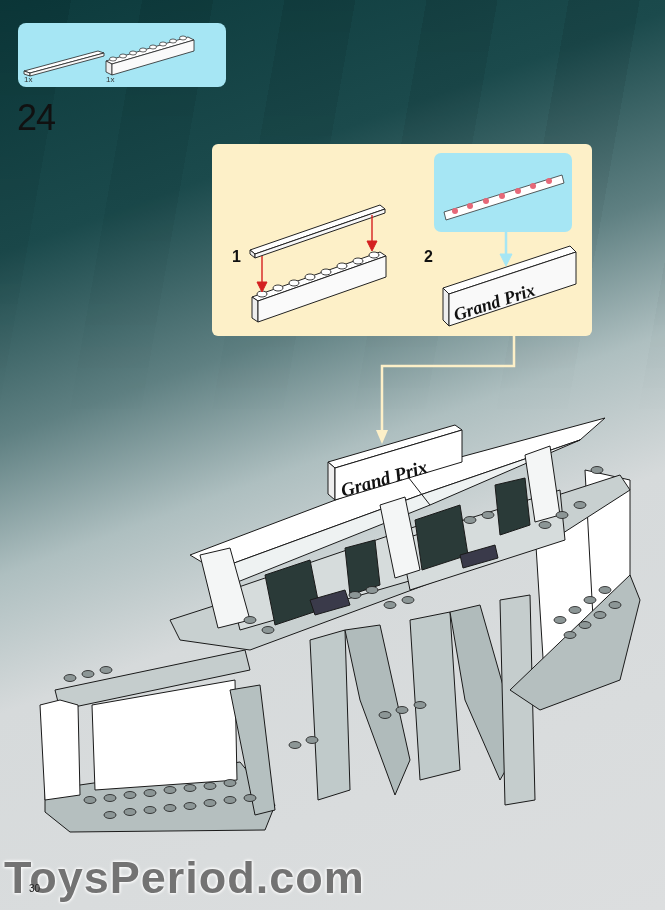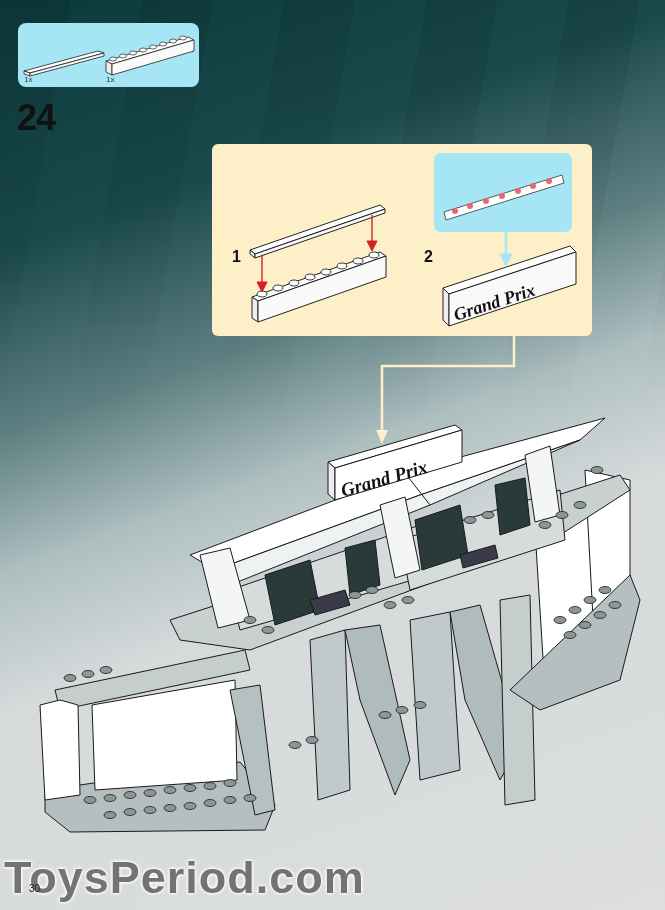--- a/index.html
+++ b/index.html
@@ -14,26 +14,26 @@
       linear-gradient(160deg, #0c3a3c 0%, #1b4a4c 22%, #5f8082 38%, #aebfc0 50%, #d6dadb 62%, #dcdedf 100%);
   }
   .bg-checker {
     position:absolute; left:0; top:0; width:665px; height:420px;
     background:
       repeating-linear-gradient(100deg, rgba(0,0,0,0.08) 0 70px, rgba(255,255,255,0.0) 70px 140px);
     -webkit-mask-image: linear-gradient(180deg, rgba(0,0,0,1), rgba(0,0,0,0));
     mask-image: linear-gradient(180deg, rgba(0,0,0,1), rgba(0,0,0,0));
   }
   .parts-box {
-    position:absolute; left:18px; top:23px; width:181px; height:64px;
+    position:absolute; left:18px; top:23px; width:208px; height:64px;
     background:#a6e6f4; border-radius:8px;
   }
   .qty { position:absolute; font-size:8px; color:#333; }
   .step-number {
-    position:absolute; left:17px; top:97px; font-size:36px; font-weight:bold;
+    position:absolute; left:17px; top:97px; font-size:36px; font-weight:normal;
     color:#111; letter-spacing:-1px;
   }
   .sub-box {
     position:absolute; left:212px; top:144px; width:380px; height:192px;
     background:#fdf0c8; border-radius:6px;
   }
   .sub-label { position:absolute; font-size:16px; font-weight:bold; color:#111; }
   .inner-blue {
     position:absolute; left:434px; top:153px; width:138px; height:79px;
     background:#a6e6f4; border-radius:7px;

